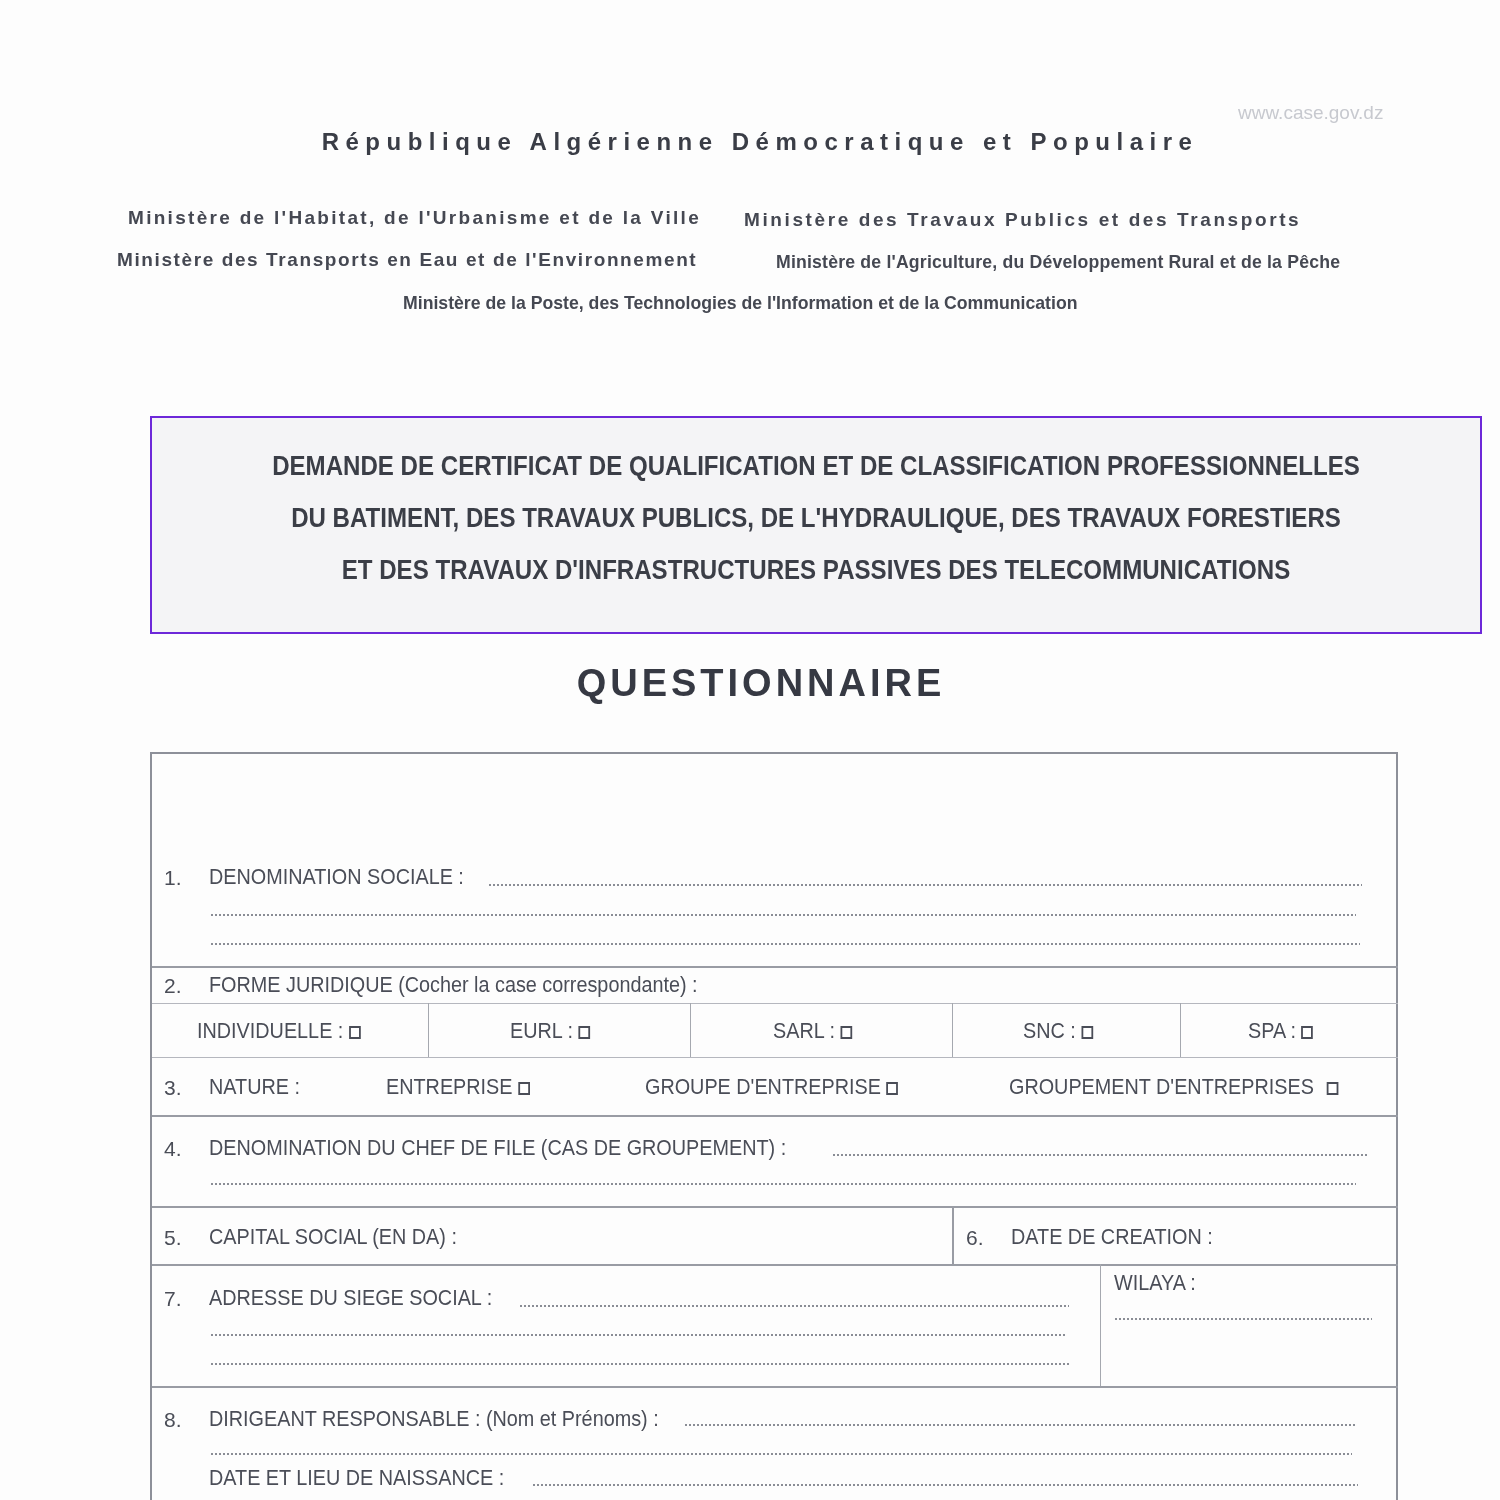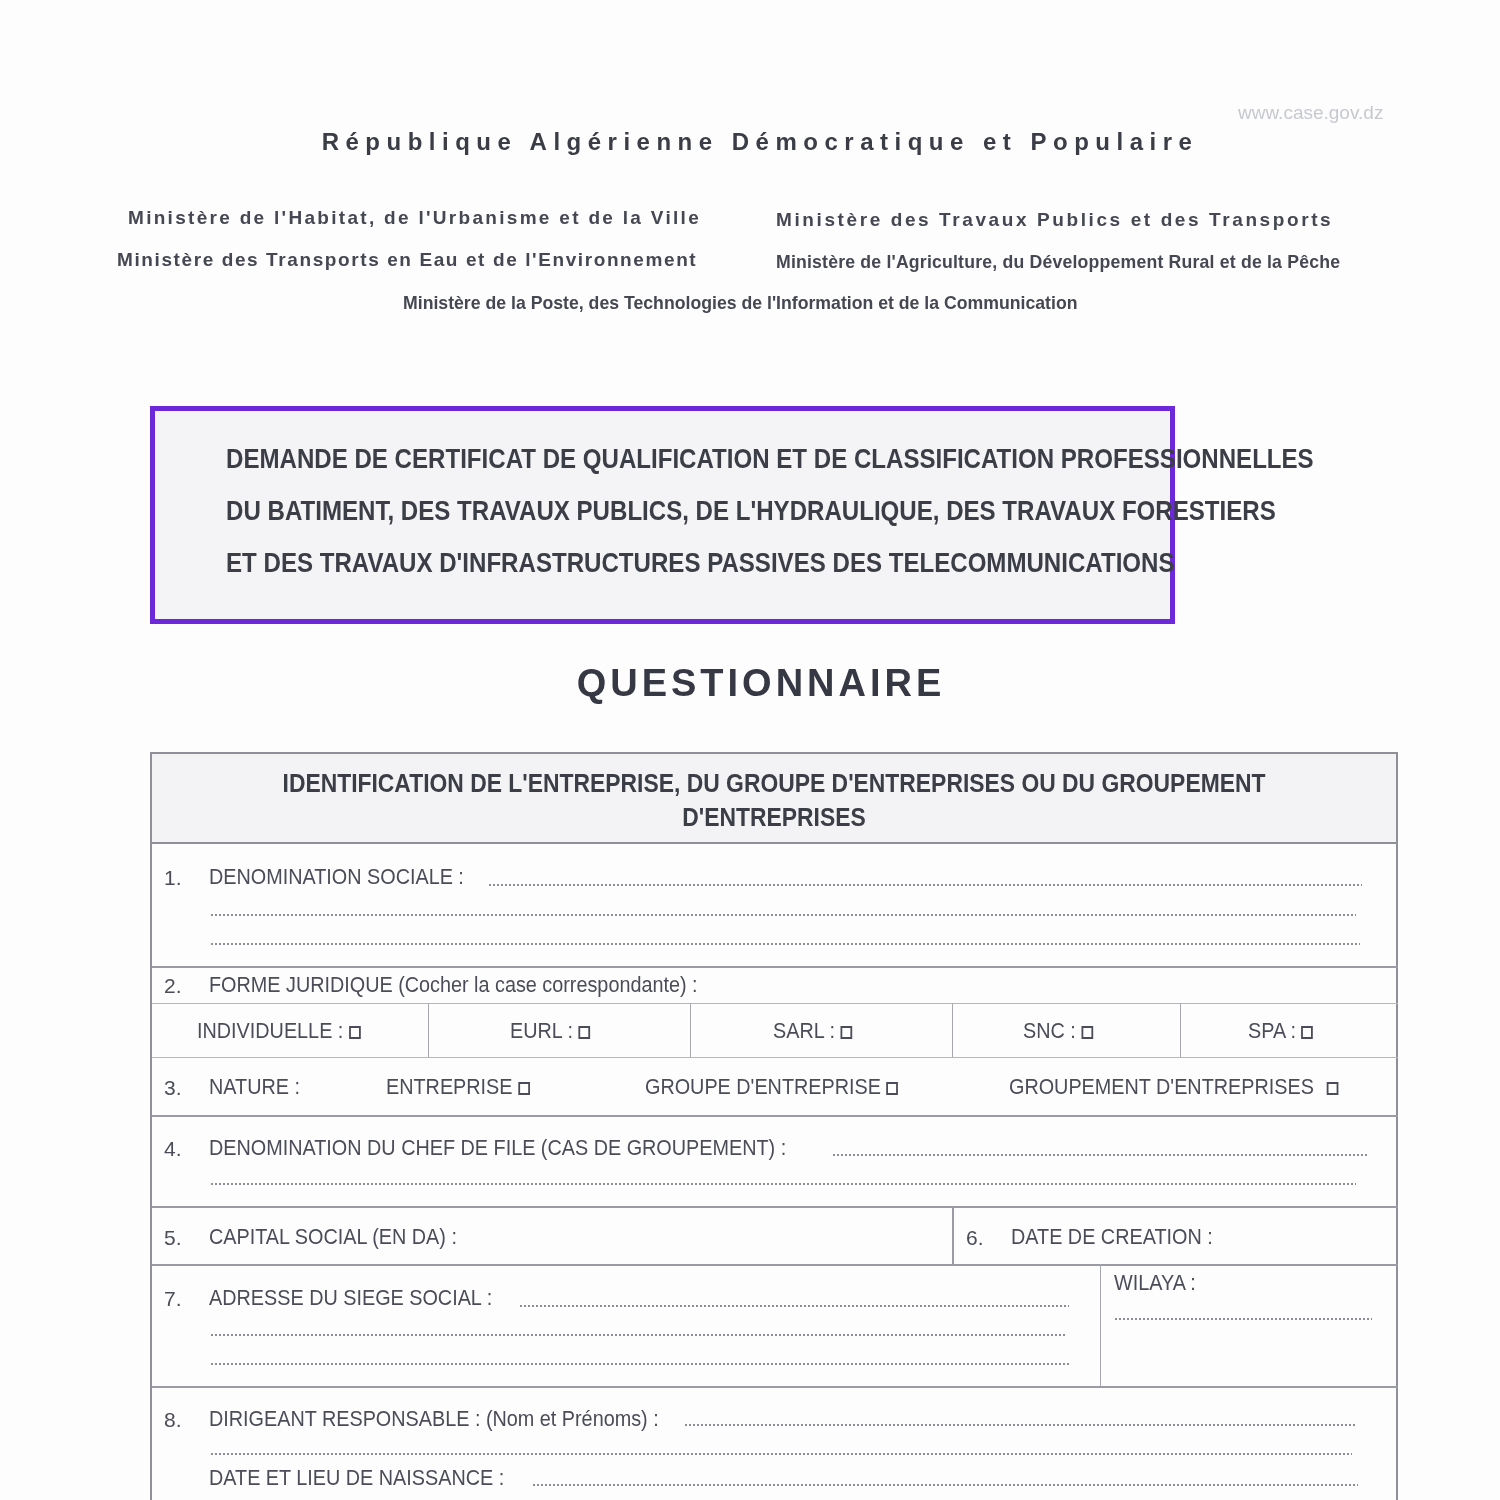--- a/index.html
+++ b/index.html
@@ -13,28 +13,28 @@
   .abs { position:absolute; }
   .url {
     left:1238px; top:102px; font-size:19px; color:#c7c9cf; letter-spacing:0px;
   }
   .republique {
     left:0; width:1520px; top:128px; text-align:center;
     font-size:24px; letter-spacing:6.5px; color:#3a3d46; font-weight:bold;
   }
   .ministry { font-size:19px; color:#454852; white-space:nowrap; font-weight:bold; }
   .m1 { left:128px; top:207px; letter-spacing:2.3px; }
-  .m2 { left:776px; top:209px; letter-spacing:2.6px; }
+  .m2 { left:744px; top:209px; letter-spacing:2.6px; }
   .m3 { left:117px; top:249px; letter-spacing:1.6px; }
   .m4 { left:776px; top:251px; letter-spacing:0.2px; transform:scaleX(0.93); transform-origin:left; }
   .m5 { left:403px; top:292px; letter-spacing:0px; transform:scaleX(0.93); transform-origin:left; }
 
   .title-box {
-    left:150px; top:406px; width:1025px; height:218px;
-    border:5px solid #6d28d9; background:#f4f4f6;
+    left:150px; top:416px; width:1332px; height:218px;
+    border:2px solid #6d28d9; background:#f4f4f6;
     box-sizing:border-box;
   }
   .title-line {
     position:absolute; left:0; width:100%; text-align:center;
     font-weight:bold; font-size:28px; color:#3b3e47;
     transform:scaleX(0.86); transform-origin:center;
     white-space:nowrap;
   }
   .tl1 { top:32px; } .tl2 { top:84px; } .tl3 { top:136px; }
 
@@ -94,24 +94,20 @@
 
 <div class="abs title-box">
   <div class="title-line tl1">DEMANDE DE CERTIFICAT DE QUALIFICATION ET DE CLASSIFICATION PROFESSIONNELLES</div>
   <div class="title-line tl2">DU BATIMENT, DES TRAVAUX PUBLICS, DE L'HYDRAULIQUE, DES TRAVAUX FORESTIERS</div>
   <div class="title-line tl3">ET DES TRAVAUX D'INFRASTRUCTURES PASSIVES DES TELECOMMUNICATIONS</div>
 </div>
 
 <div class="abs questionnaire">QUESTIONNAIRE</div>
 
 <div class="abs form">
-  <div class="form-head">
-    <div class="form-head-l fh1">IDENTIFICATION DE L'ENTREPRISE, DU GROUPE D'ENTREPRISES OU DU GROUPEMENT</div>
-    <div class="form-head-l fh2">D'ENTREPRISES</div>
-  </div>
 
   <div class="num" style="left:12px; top:112px;">1.</div>
   <div class="lbl" style="left:57px; top:110px;">DENOMINATION SOCIALE :</div>
   <div class="dots" style="left:336px; top:130px; width:874px;"></div>
   <div class="dots" style="left:58px; top:160px; width:1146px;"></div>
   <div class="dots" style="left:58px; top:189px; width:1150px;"></div>
 
   <div class="hline" style="left:0; top:212px; width:1246px;"></div>
 
   <div class="num" style="left:12px; top:220px;">2.</div>

